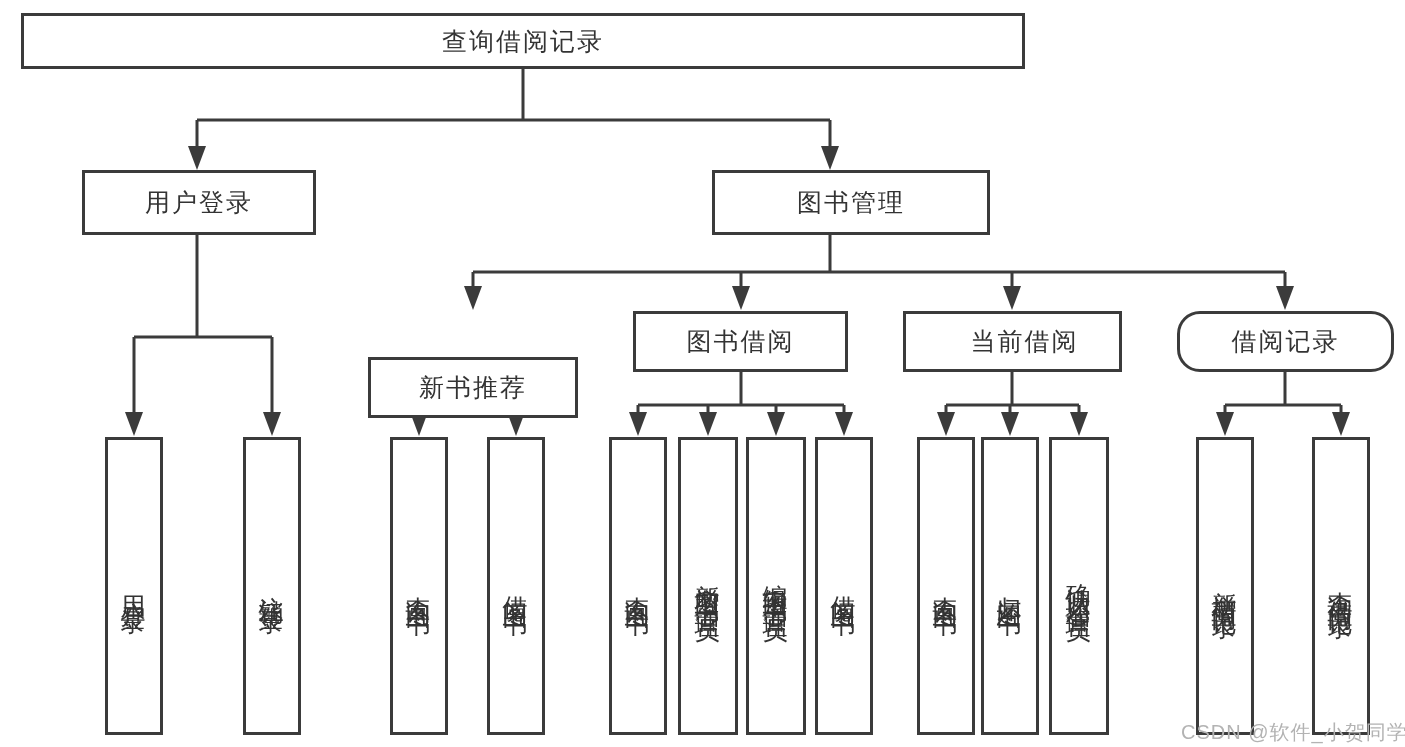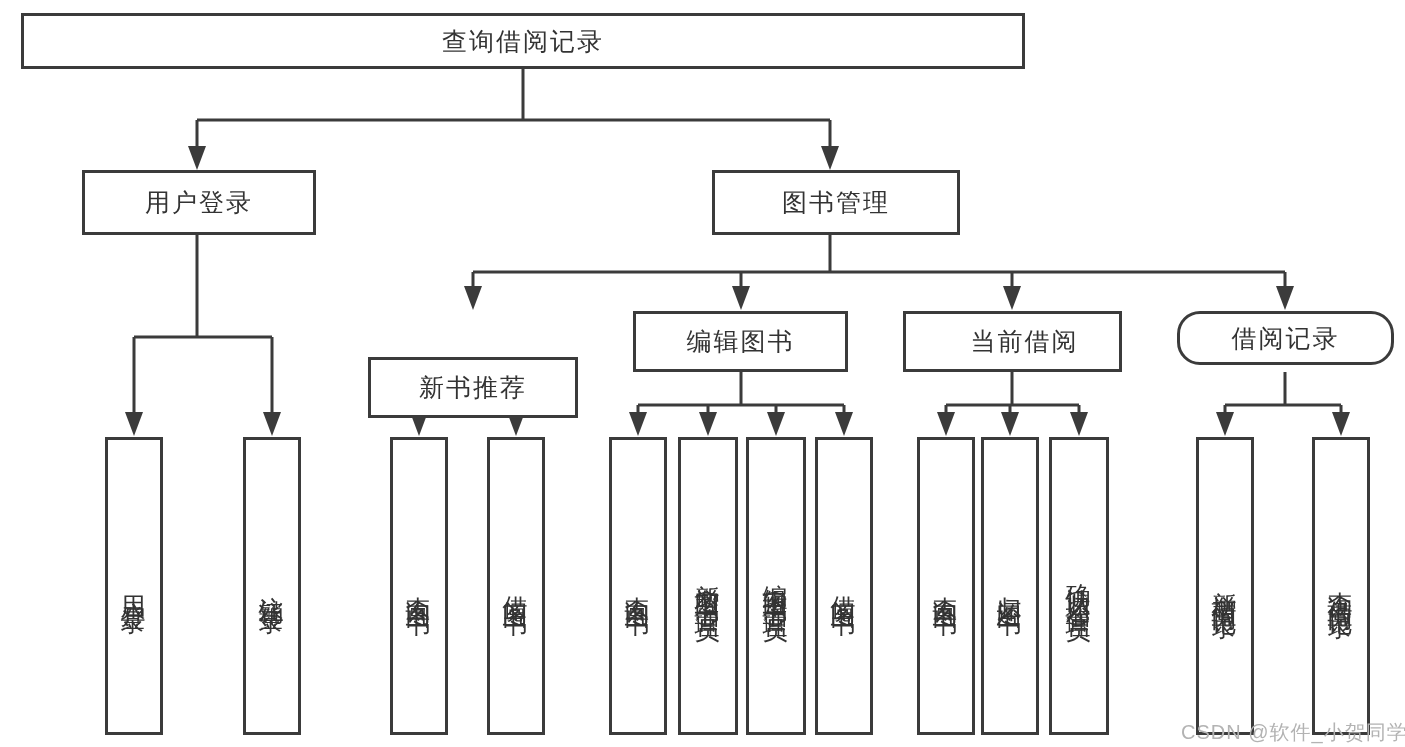--- a/index.html
+++ b/index.html
@@ -89,26 +89,26 @@
         <path d="M1285,372 V405 M1225,405 H1341 M1225,405 V414 M1341,405 V414"></path>
         <polygon points="1216,412 1234,412 1225,436" fill="#3b3b3b" stroke="none"></polygon>
         <polygon points="1332,412 1350,412 1341,436" fill="#3b3b3b" stroke="none"></polygon>
       </g>
     </g>
   </svg>
 
   <div class="node" style="left:21px; top:13px; width:1004px; height:56px;">查询借阅记录</div>
 
   <div class="node" style="left:82px; top:170px; width:234px; height:65px;">用户登录</div>
-  <div class="node" style="left:712px; top:170px; width:248px; height:65px;">图书管理</div>
+  <div class="node" style="left:712px; top:170px; width:278px; height:65px;">图书管理</div>
 
   <div class="node" style="left:368px; top:311px; width:210px; height:61px;margin-top:46px;">新书推荐</div>
-  <div class="node" style="left:633px; top:311px; width:215px; height:61px;">编辑图书</div>
+  <div class="node" style="left:633px; top:311px; width:215px; height:61px;">图书借阅</div>
   <div class="node" style="left:903px; top:311px; width:219px; height:61px;padding-left:24px;">当前借阅</div>
-  <div class="node" style="left:1177px; top:311px; width:217px; height:54px;border-radius:23px;">借阅记录</div>
+  <div class="node" style="left:1177px; top:311px; width:217px; height:61px;border-radius:23px;">借阅记录</div>
 
   <div class="node leaf" style="left:105px; top:437px; width:58px; height:298px;">用户登录</div>
   <div class="node leaf" style="left:243px; top:437px; width:58px; height:298px;">注销登录</div>
 
   <div class="node leaf" style="left:390px; top:437px; width:58px; height:298px;">查询图书</div>
   <div class="node leaf" style="left:487px; top:437px; width:58px; height:298px;">借阅图书</div>
 
   <div class="node leaf" style="left:609px; top:437px; width:58px; height:298px;">查询图书</div>
   <div class="node leaf" style="left:678px; top:437px; width:60px; height:298px;">新增图书（管理员）</div>
   <div class="node leaf" style="left:746px; top:437px; width:60px; height:298px;">编辑图书（管理员）</div>

